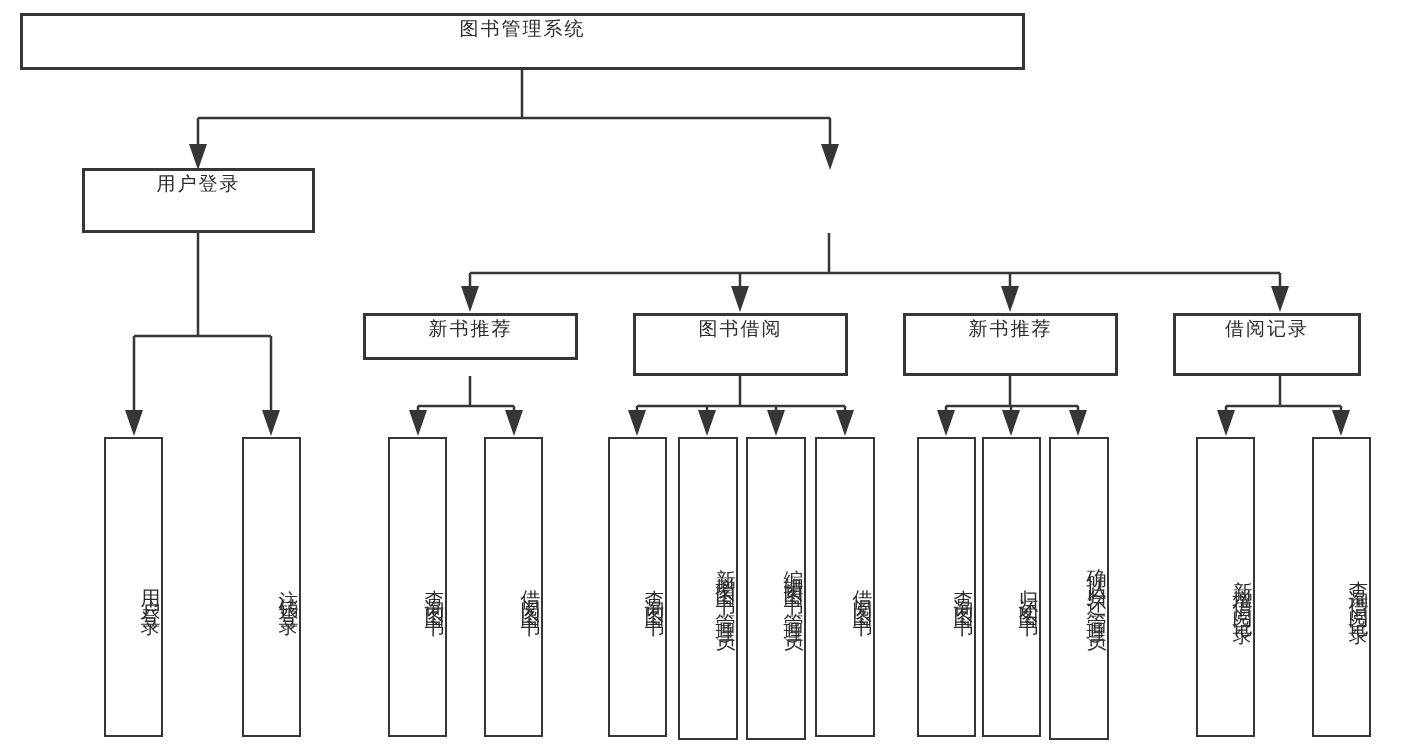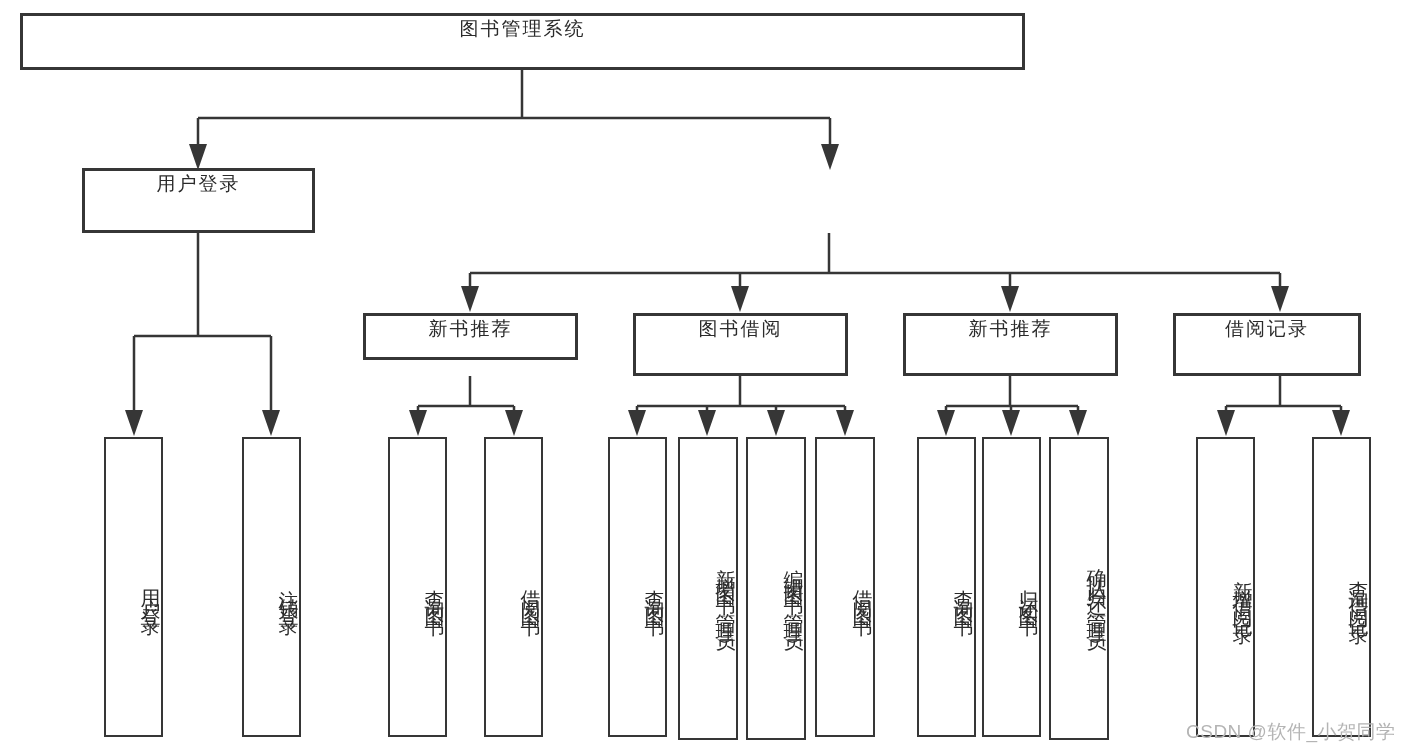--- a/index.html
+++ b/index.html
@@ -135,15 +135,14 @@
   <div class="box v" style="left:1049px;top:437px;width:60px;height:303px">
     <span>确认归还（管理员）</span>
   </div>
   <div class="box v" style="left:1196px;top:437px;width:59px;height:300px">
     <span>新增借阅记录</span>
   </div>
   <div class="box v" style="left:1312px;top:437px;width:59px;height:300px">
     <span>查询借阅记录</span>
   </div>
 
-  <div class="watermark" style="left:1186px;top:719px">CSDN @软件_小贺同学</div>
 
 </div>
 
 </body></html>

